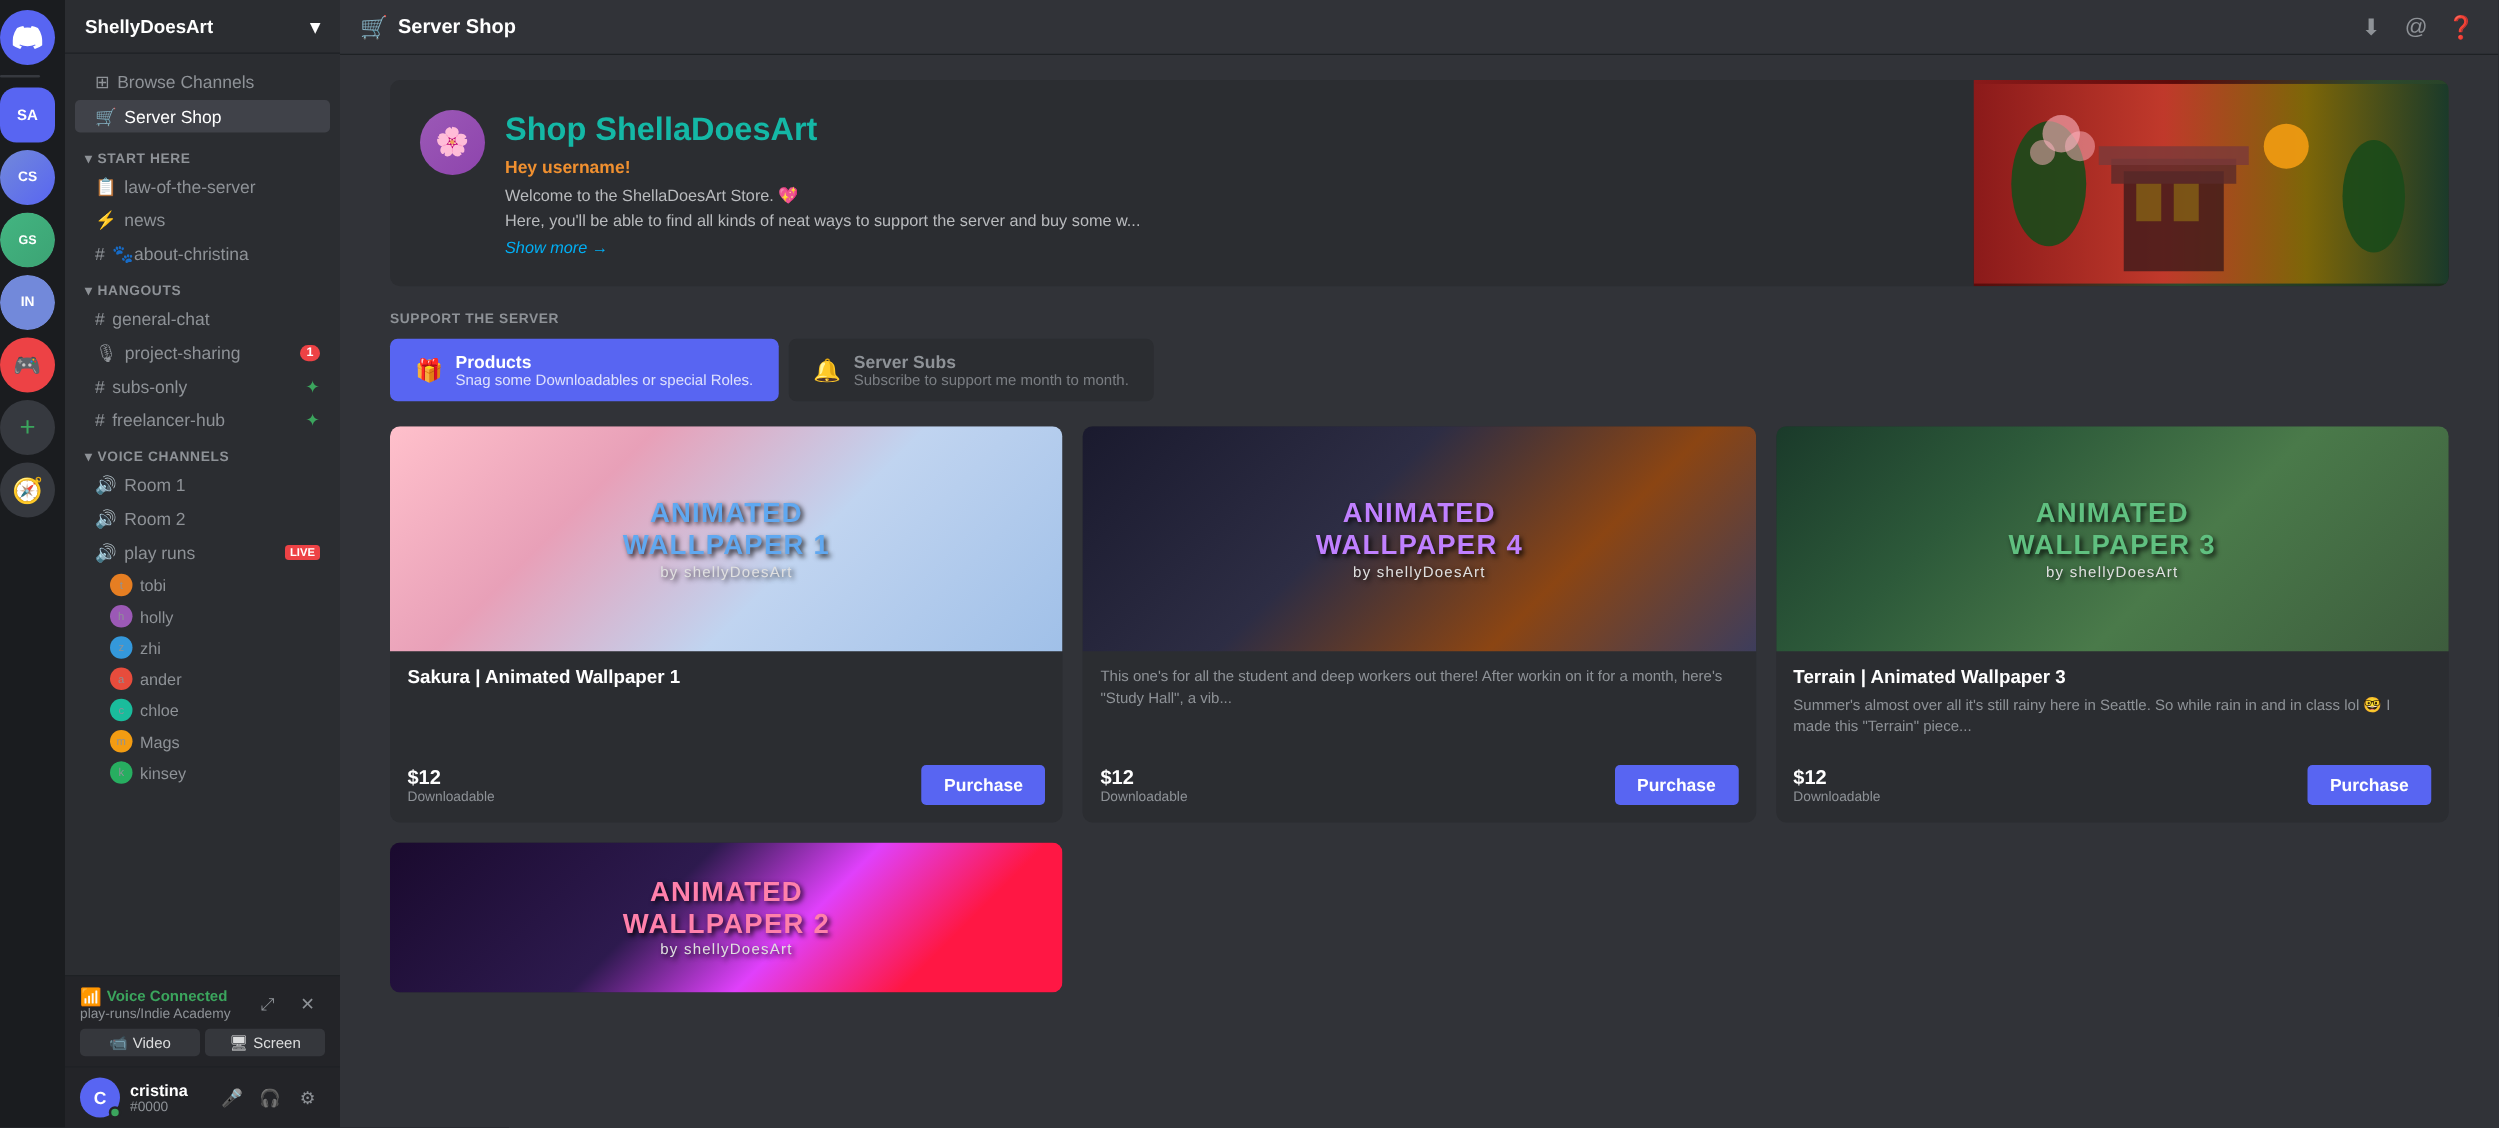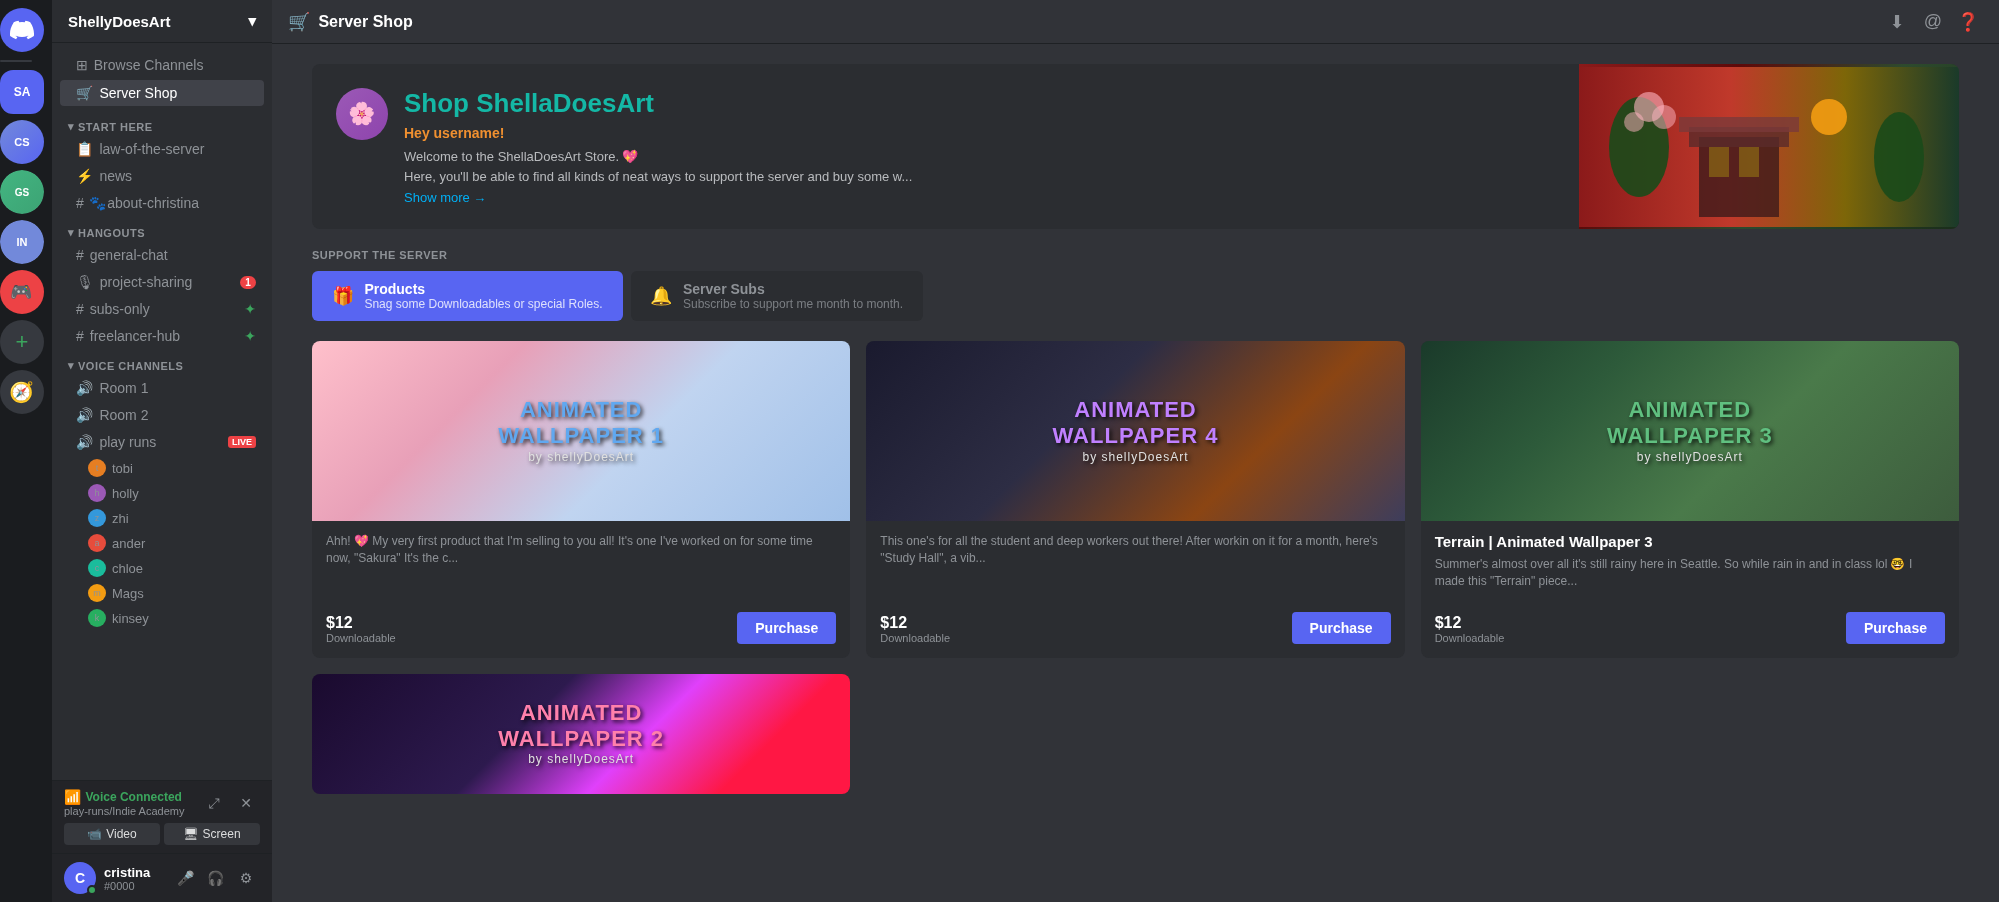--- a/index.html
+++ b/index.html
@@ -307,21 +307,21 @@
       overflow: hidden;
       display: flex;
       align-items: center;
       justify-content: center;
       font-size: 22px;
     }
     .shop-banner-text { flex: 1; }
     .shop-banner-title { font-size: 26px; font-weight: 800; color: #14b8a6; margin-bottom: 6px; }
     .shop-banner-greeting { color: #f09030; font-weight: 600; margin-bottom: 6px; }
     .shop-banner-desc { color: #b9bbbe; font-size: 13px; line-height: 1.5; }
-    .show-more-link { color: #00aff4; font-size: 13px; cursor: pointer; display: inline-flex; align-items: center; gap: 4px; text-decoration: none; margin-top: 4px; }
+    .show-more-link { color: #00aff4; font-size: 13px; cursor: pointer; display: inline-flex; align-items: center; gap: 4px; text-decoration: none; margin-top: 4px; font-style: italic; }
     .shop-banner-image {
       width: 380px;
       flex-shrink: 0;
       background: linear-gradient(135deg, #8B1A1A 0%, #5C0A0A 30%, #2d4a2d 60%, #1a2d1a 100%);
       display: flex;
       align-items: center;
       justify-content: center;
       font-size: 60px;
       overflow: hidden;
       position: relative;
@@ -697,21 +697,21 @@
 
     <div class="product-grid">
 
       <div class="product-card">
         <div class="product-image product-image-sakura">
           <div class="product-title-overlay overlay-blue">
             ANIMATED<br>WALLPAPER 1<br><span class="overlay-sub">by shellyDoesArt</span>
           </div>
         </div>
         <div class="product-body">
-          <div class="product-desc">Ahh! 💖 My very first product that I'm selling to you all! It's one I've worked on for some time now, "Sakura" It's the c...</div>
+          <div class="product-name">Sakura | Animated Wallpaper 1</div>
         </div>
         <div class="product-footer">
           <div>
             <div class="product-price">$12</div>
             <div class="product-type">Downloadable</div>
           </div>
           <button class="purchase-btn">Purchase</button>
         </div>
       </div>
 

